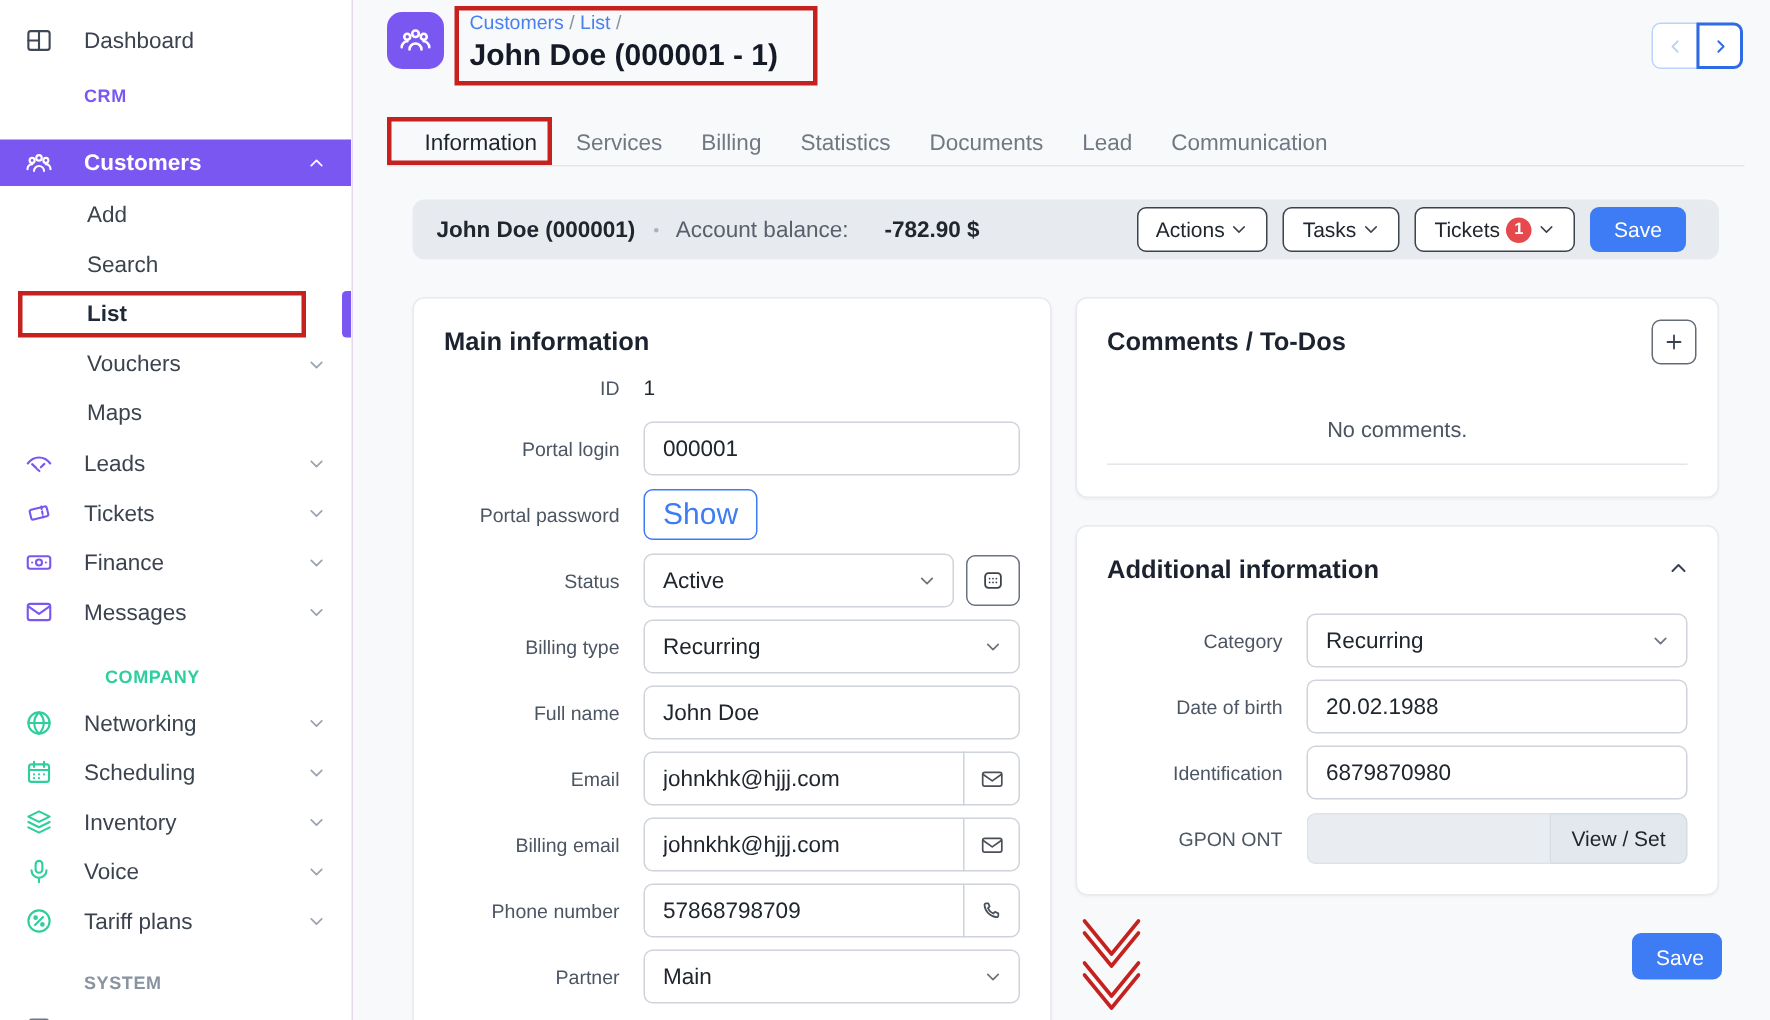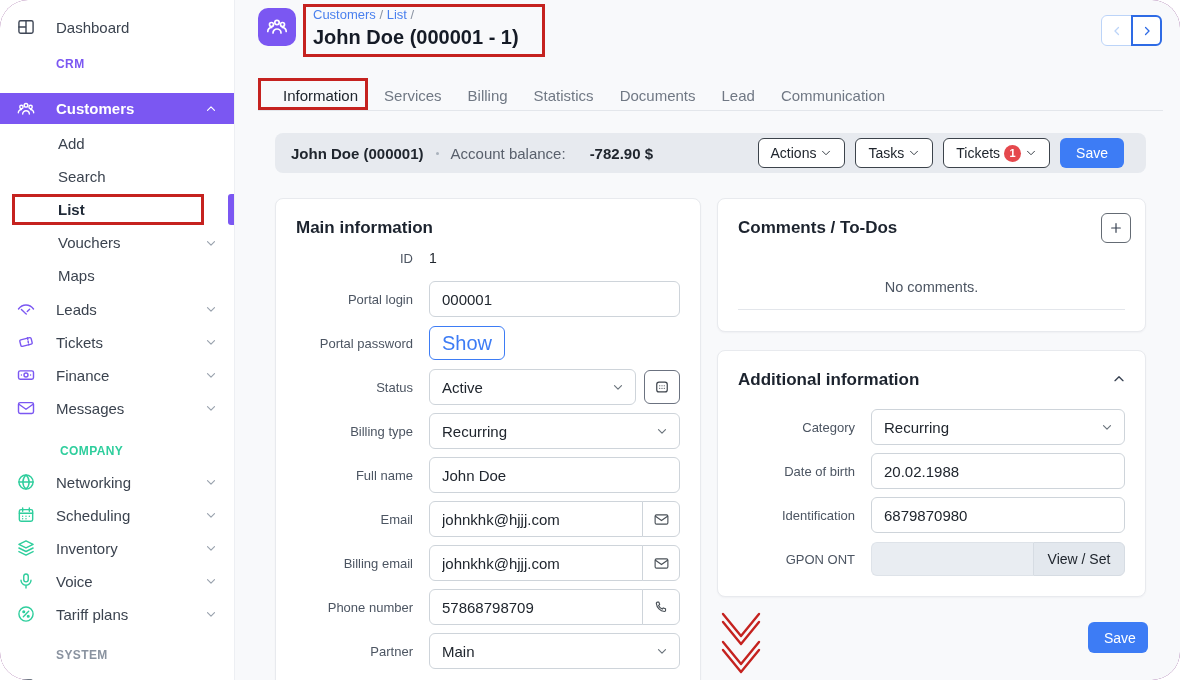--- a/index.html
+++ b/index.html
@@ -1,34 +1,34 @@
 <!DOCTYPE html>
 <html><head>
 <meta charset="utf-8">
 <style>
   * { margin:0; padding:0; box-sizing:border-box; }
   body { font-family:"Liberation Sans","DejaVu Sans",sans-serif; background:#fff; }
-  .app { position:relative; width:1180px; height:680px; overflow:hidden; background:#701a75;border-radius:28px; }
+  .app { position:relative; width:1180px; height:680px; overflow:hidden; background:#701a75; }
 
   
   .sidebar { position:absolute; left:0; top:0; width:235px; height:680px; background:#fff;
              border-right:1px solid #edeff3; z-index:2; }
   .srow { display:flex; align-items:center; height:28px; padding:0 16px; margin:5px 0;
           cursor:pointer; position:relative; }
   .sicon { width:20px; height:20px; margin-right:20px; flex:none; display:flex; }
   .sicon svg { width:20px; height:20px; fill:none; stroke:currentColor; stroke-width:1.7;
                stroke-linecap:round; stroke-linejoin:round; }
   .slabel { font-size:15px; color:#3b434f; white-space:nowrap; }
   .schev { margin-left:auto; color:#9aa3ae; display:flex; }
   .schev svg { width:14px; height:14px; fill:none; stroke:currentColor; stroke-width:2;
                stroke-linecap:round; stroke-linejoin:round; }
   .c-dark { color:#3f4756; } .c-purple { color:#7b57f2; } .c-green { color:#2fce9d; } .c-gray { color:#6f7884; }
   .ssection { font-size:12px; font-weight:700; letter-spacing:.4px; padding-left:56px; }
   .sec-crm { color:#7b57f2; margin:16px 0 22px; }
-  .sec-company { color:#2fce9d; margin:22px 4px 10px; }
+  .sec-company { color:#2fce9d; margin:22px 14px 10px; }
   .sec-system { color:#8a93a0; margin:20px 0 10px; }
   .srow.first { margin-top:13px; }
   .srow.customers { background:#7b57f2; height:31px; margin:10px 0 6px; }
   .srow.customers .slabel { color:#fff; font-weight:700; }
   .srow.customers .sicon, .srow.customers .schev { color:#fff; }
   .ssub { padding-left:58px; height:27px; margin:6px 0; }
   .ssub .slabel { font-size:15px; }
   .ssub.current .slabel { font-weight:700; color:#1f2937; }
   .side-indicator { position:absolute; right:0; top:-2px; width:6px; height:31px;
                     background:#7b57f2; border-radius:3px 0 0 3px; }

